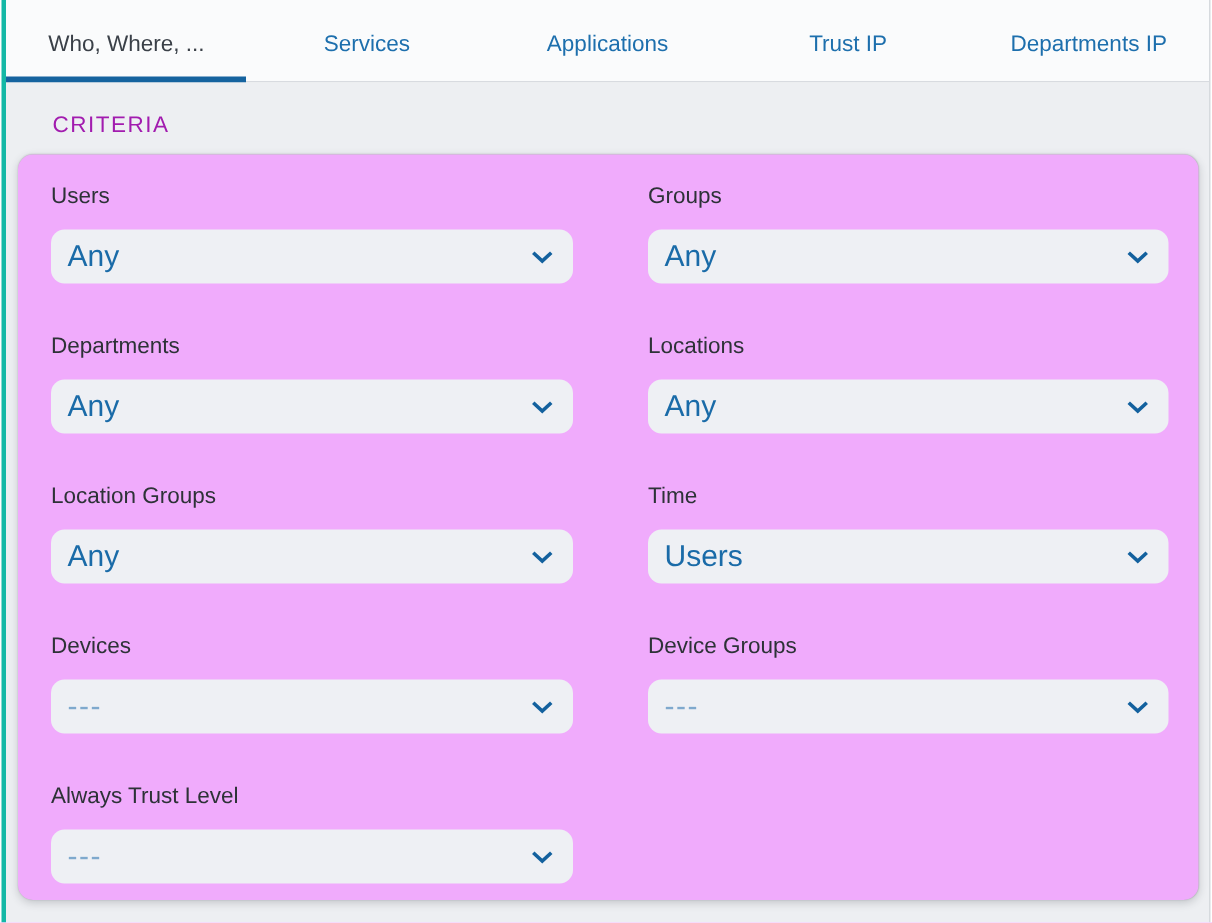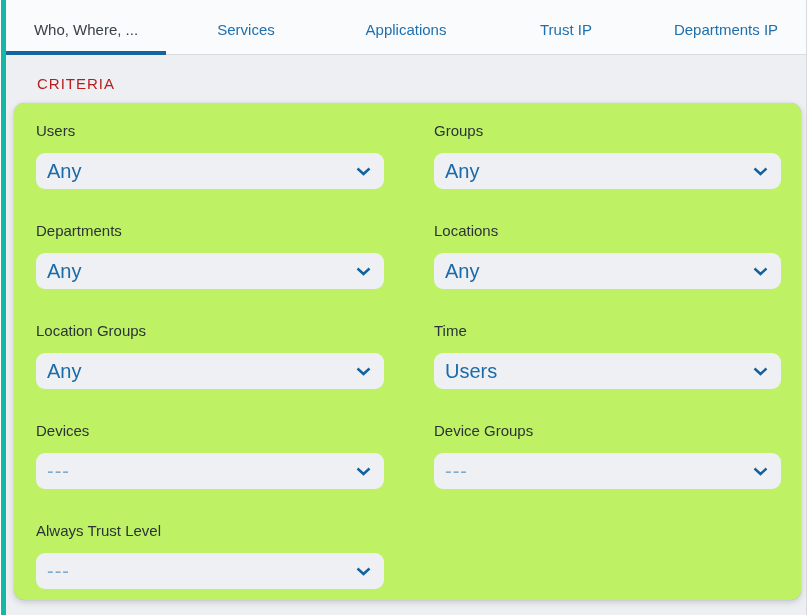--- a/index.html
+++ b/index.html
@@ -7,21 +7,21 @@
   body {
     width: 808px; height: 615px;
     font-family: "Liberation Sans", sans-serif;
     background: #ffffff;
     overflow: hidden;
     position: relative;
   }
   .panel {
     position: absolute;
     left: 1px; right: 1px; top: 0; bottom: 0;
-    border-left: 5px solid #14b8a6;
+    border-left: 3px solid #14b8a6;
     border-right: 1px solid #d6dade;
     display: flex;
     flex-direction: column;
   }
   
   .tabbar {
     height: 55px;
     background: #fafbfc;
     border-bottom: 1px solid #d8dbe0;
     display: flex;
@@ -48,27 +48,27 @@
   
   .content {
     flex: 1;
     background: #edeff2;
     position: relative;
   }
   .section-title {
     padding: 20px 0 0 31px;
     font-size: 15px;
     letter-spacing: 1px;
-    color: #b91c1c;
+    color: #a21caf;
   }
   .card {
     position: absolute;
     left: 8px; top: 48px;
     width: 787px; height: 497px;
-    background: #bef264;
+    background: #f0abfc;
     border-radius: 10px;
     box-shadow: 0 2px 6px rgba(50,55,65,.22), 0 0 1px rgba(50,55,65,.25);
     padding: 19px 20px 0 22px;
   }
   .fields {
     display: grid;
     grid-template-columns: 348px 347px;
     column-gap: 50px;
   }
   .field { margin-bottom: 33px; }

